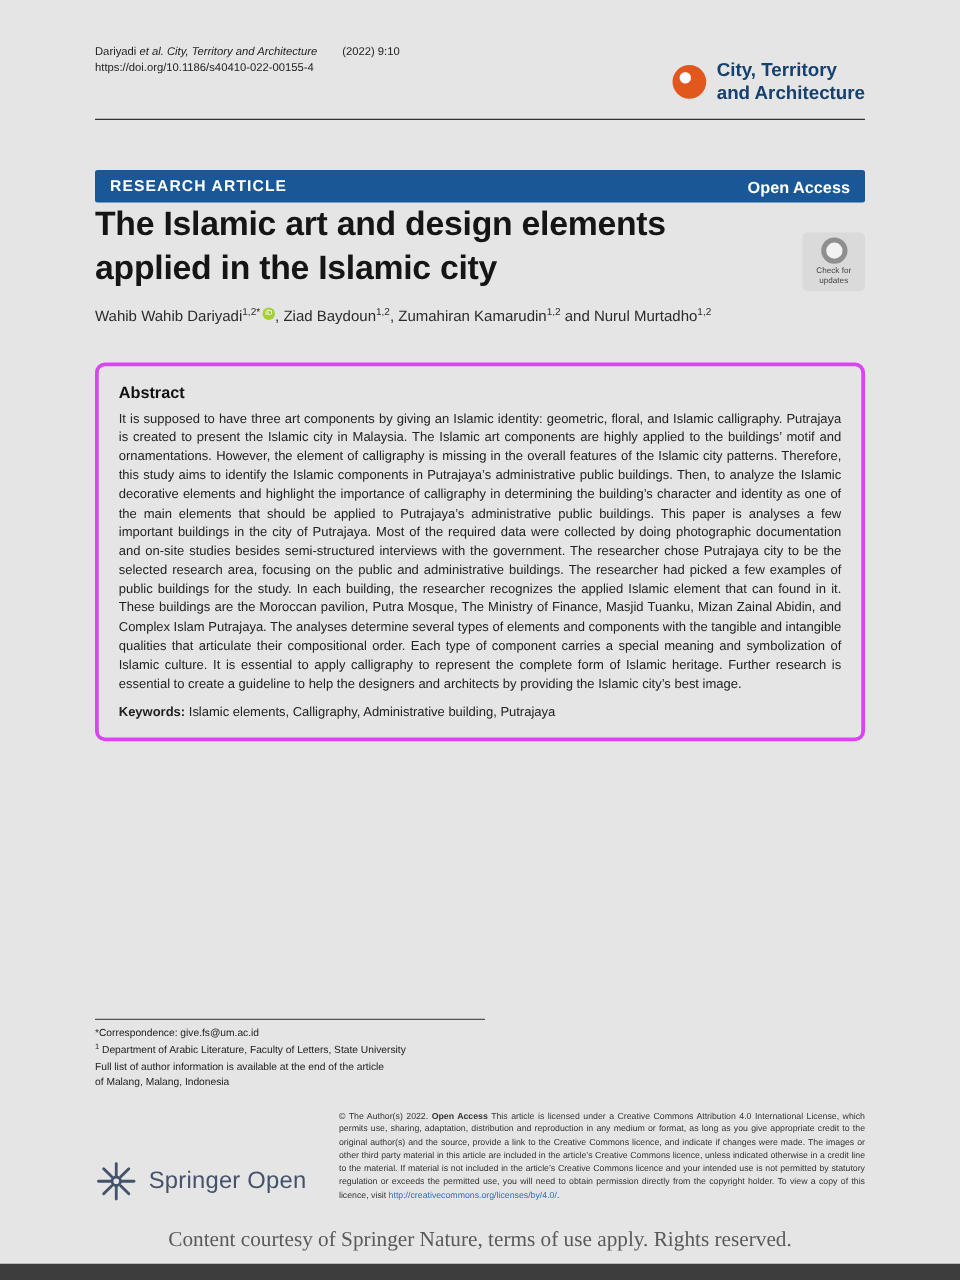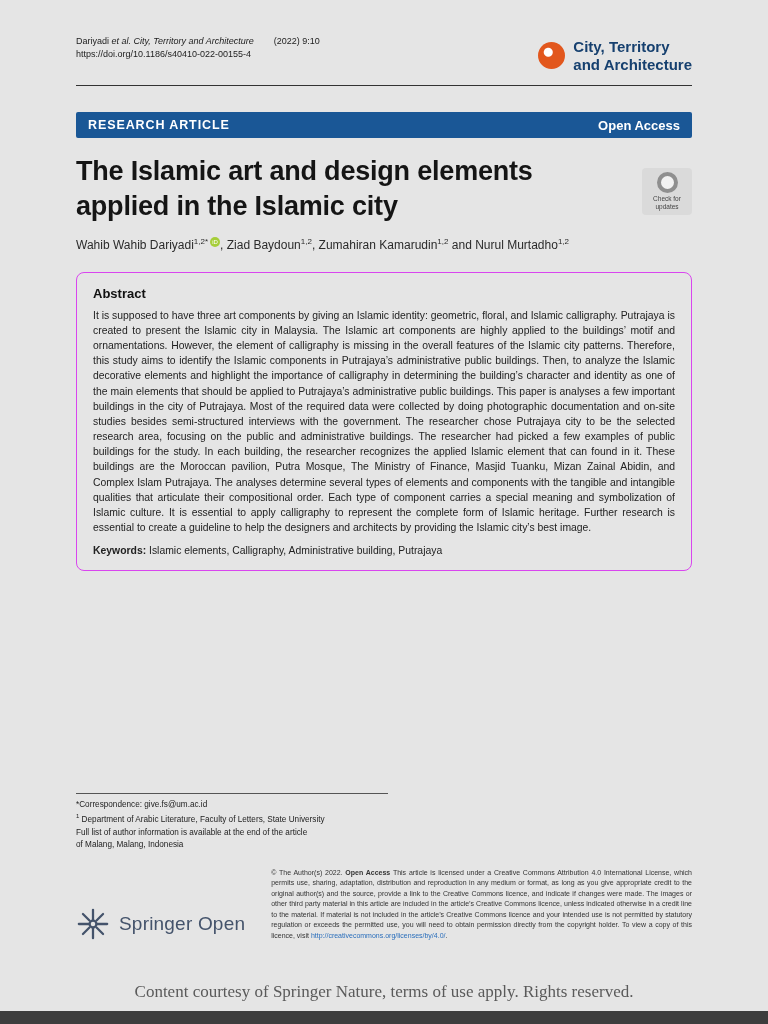--- a/index.html
+++ b/index.html
@@ -9,41 +9,41 @@
     background:#e5e5e5; overflow:hidden;
     font-family:"Liberation Sans", sans-serif; color:#1a1a1a;
   }
   .content { padding:36px 76px 0 76px; }
 
   
   .top-header { display:flex; justify-content:space-between; align-items:flex-start; }
   .cite-line { font-size:9px; color:#222; }
   .cite-ref { margin-left:20px; }
   .doi { display:block; font-size:9px; color:#222; text-decoration:none; margin-top:3px; }
-  .journal-logo { display:flex; align-items:center; gap:8px; margin-top:2px; }
+  .journal-logo { display:flex; align-items:center; gap:8px; margin-top:12px; }
   .logo-icon {
     width:27px; height:27px; border-radius:50%;
     background: radial-gradient(circle at 38% 38%, #ffffff 0 4px, #e2571d 5px);
     flex:0 0 auto;
   }
   .logo-text { color:#16406f; font-weight:700; font-size:15px; line-height:1.18; }
 
   .rule { border-top:1px solid #333; margin-top:12px; }
 
   
   .banner {
-    margin-top:26px; background:#1a5796; color:#fff; height:26px;
+    margin-top:40px; background:#1a5796; color:#fff; height:26px;
     display:flex; align-items:center; justify-content:space-between;
     padding:0 12px; border-radius:2px; font-weight:700;
   }
   .banner .type { font-size:12.5px; letter-spacing:0.9px; }
   .banner .oa   { font-size:13px; }
 
   
-  .title-row { display:flex; justify-content:space-between; align-items:center; margin-top:16px; }
+  .title-row { display:flex; justify-content:space-between; align-items:flex-end; }
   h1 { margin:0; font-size:27px; font-weight:700; line-height:1.3; color:#151515; max-width:556px; letter-spacing:-0.2px; }
   .check-badge {
     width:50px; background:#dadada; border-radius:4px; padding:4px 2px 3px;
     text-align:center; margin-top:4px; cursor:pointer; flex:0 0 auto;
   }
   .check-circle {
     width:21px; height:21px; margin:0 auto 2px; border-radius:50%;
     background:#f2f2f2; border:4px solid #8f8f8f;
   }
   .check-text { font-size:6.5px; line-height:1.25; color:#444; }
@@ -51,21 +51,21 @@
   
   .authors { margin-top:12px; font-size:12px; color:#2b2b2b; }
   .authors sup { font-size:8px;margin-top:38px; }
   .orcid {
     display:inline-block; width:10px; height:10px; border-radius:50%;
     background:#a6ce39; color:#fff; font-size:6px; line-height:10px;
     text-align:center; vertical-align:super; margin-left:2px; cursor:pointer;
   }
 
   
-  .abstract-box { margin-top:20px; border:1px solid #d946ef; border-radius:8px; padding:13px 16px 14px; }
+  .abstract-box { margin-top:30px; border:3px solid #d946ef; border-radius:8px; padding:13px 16px 14px; }
   .abs-heading { font-weight:700; font-size:13px; margin-bottom:7px; color:#111; }
   .abs-body { margin:0; font-size:10.4px; line-height:1.46; text-align:justify; color:#222; }
   .keywords { margin:10px 0 0; font-size:10.4px; color:#222; }
   .keywords b { font-weight:700; }
 
   
   .footnotes { margin-top:222px; font-size:8.2px; color:#222; line-height:1.55; }
   .fn-rule { width:312px; border-top:1px solid #555; margin-bottom:5px; }
   .footnotes sup { font-size:6px; }
   .fn-email { color:#222; text-decoration:none; }

